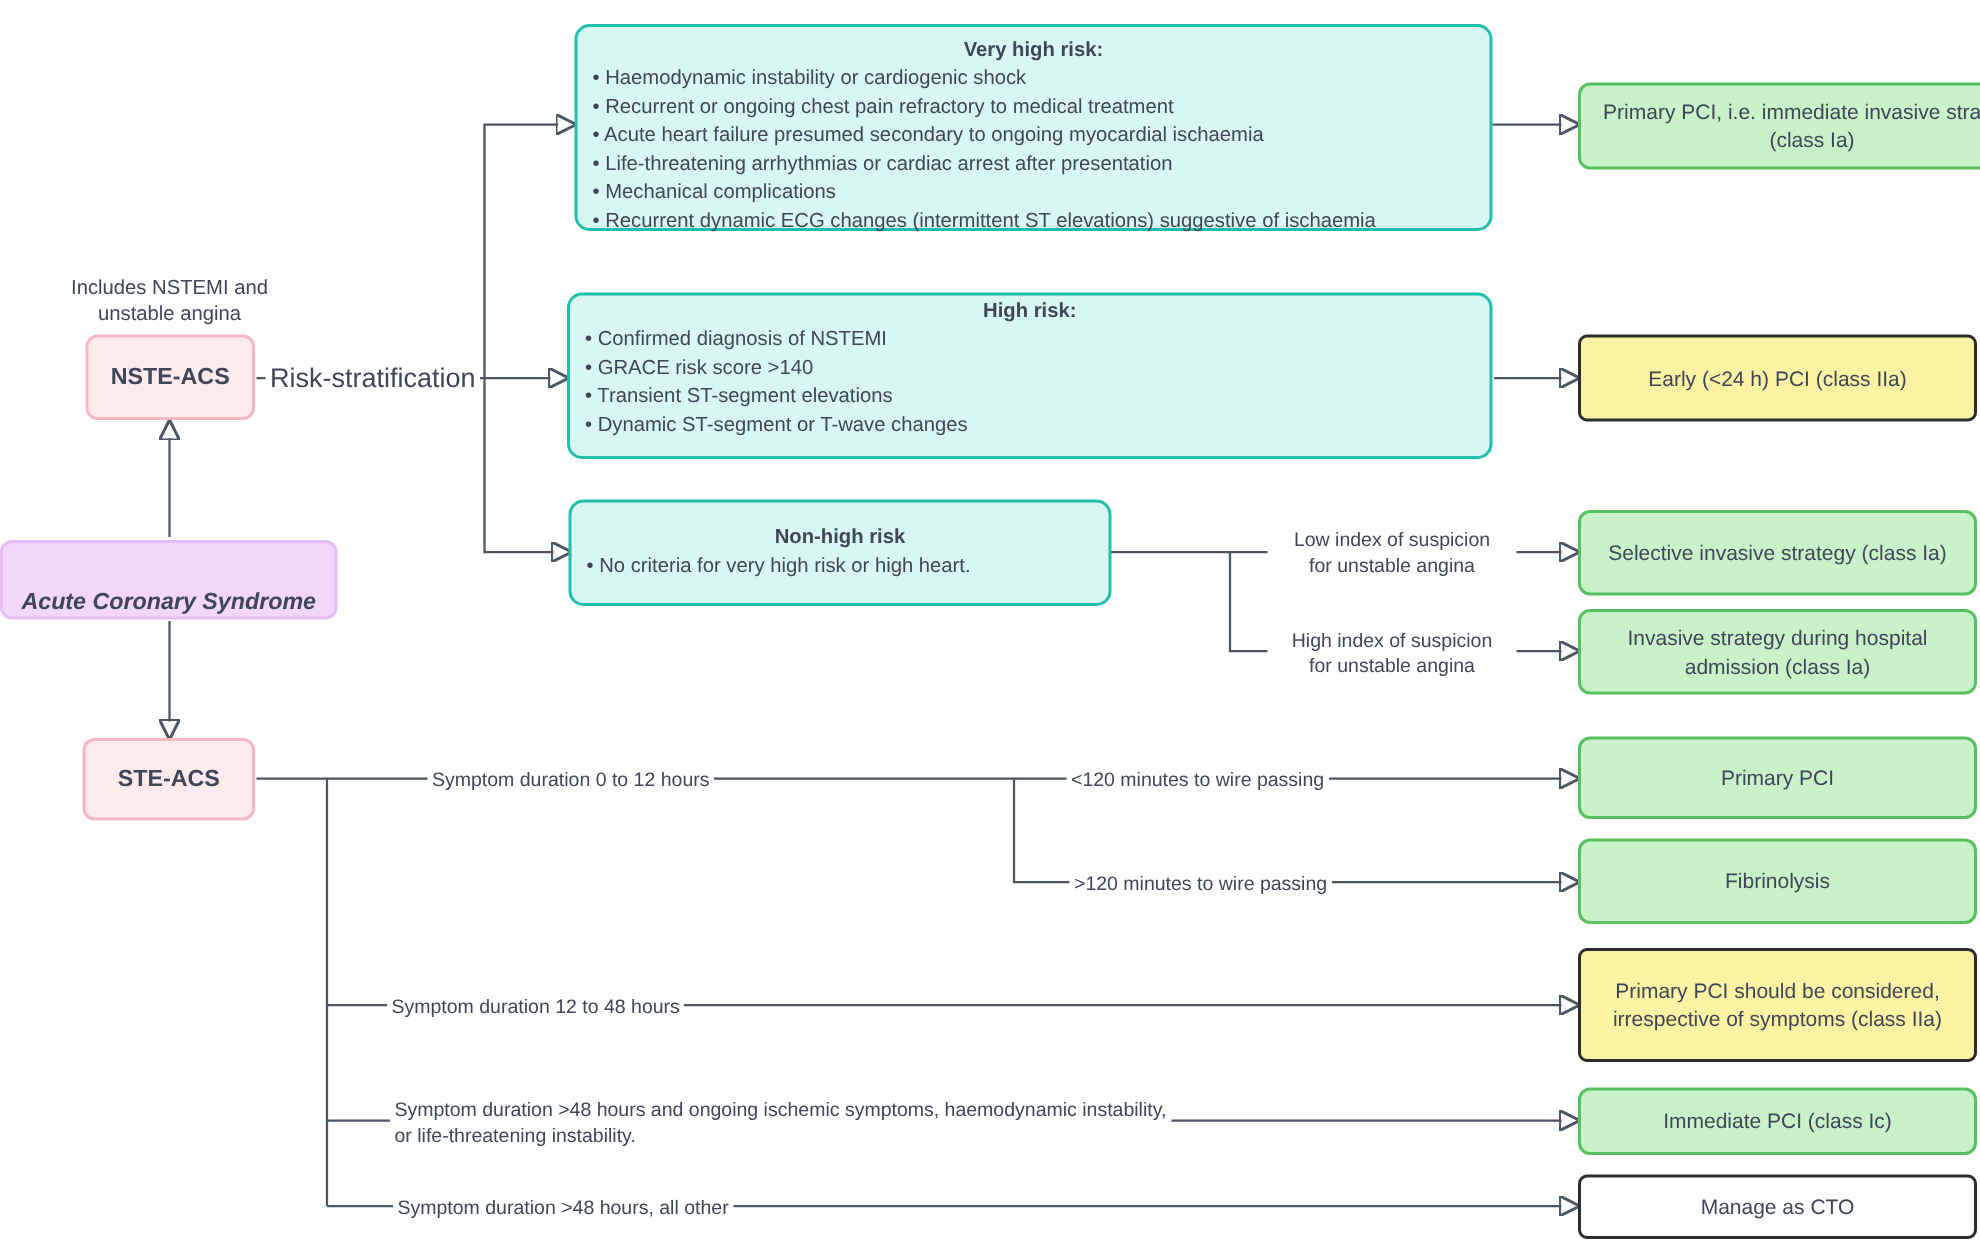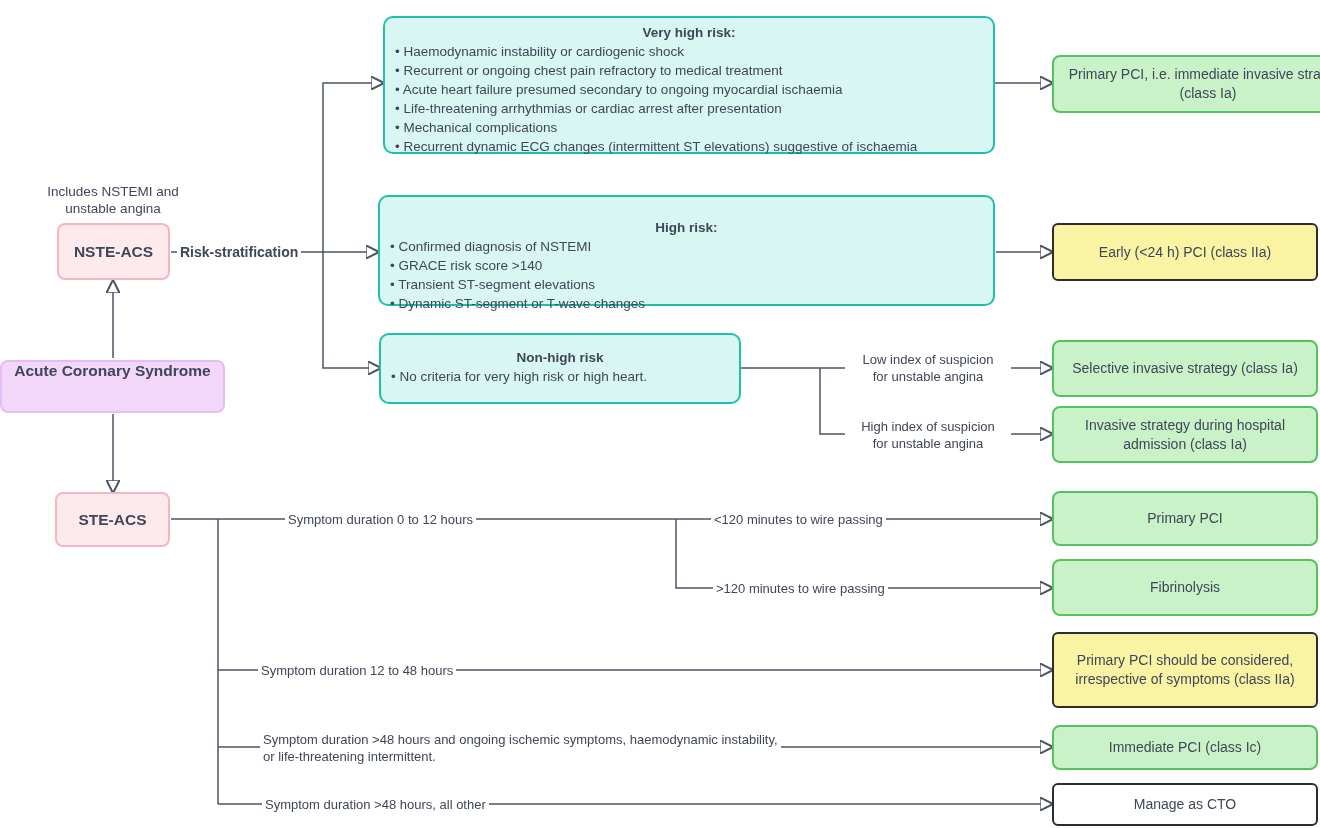--- a/index.html
+++ b/index.html
@@ -21,25 +21,25 @@
   .teal-box{background:var(--teal-fill);border:2px solid var(--teal-border);border-radius:10px;padding:5px 10px 4px 10px;}
   .teal-title{font-weight:bold;font-size:13.5px;line-height:19px;text-align:center;}
   .bullet{font-size:13.5px;line-height:19px;text-align:left;}
   .outcome{display:flex;align-items:center;justify-content:center;text-align:center;
     font-size:14px;line-height:19px;padding:4px 14px;}
   .outcome.green{background:var(--green-fill);border:2px solid var(--green-border);border-radius:8px;}
   .outcome.yellow{background:var(--yellow-fill);border:2px solid var(--dark-border);border-radius:6px;}
   .outcome.white{background:var(--white-fill);border:2px solid var(--dark-border);border-radius:6px;}
   .entity{display:flex;align-items:center;justify-content:center;font-weight:bold;font-size:15.5px;
     background:var(--pink-fill);border:2px solid var(--pink-border);border-radius:8px;}
-  .acs-box{display:flex;align-items:flex-start;justify-content:center;font-weight:bold;font-size:15.5px;
-    background:var(--purple-fill);border:2px solid var(--purple-border);border-radius:8px;}
+  .acs-box{display:flex;align-items:flex-end;justify-content:center;font-weight:bold;font-size:15.5px;
+    background:var(--purple-fill);border:2px solid var(--purple-border);border-radius:8px;font-style:italic;}
   .edge-label{position:absolute;z-index:3;background:#fff;font-size:13px;line-height:17px;
     white-space:nowrap;padding:0 3px;}
-  .edge-label.bold{font-weight:bold;font-size:14px;}
+  .edge-label.bold{font-weight:normal;font-size:18px;}
   .edge-label.center{text-align:center;}
   .note-text{position:absolute;z-index:2;font-size:13.5px;line-height:17px;text-align:center;}
 </style>
 </head>
 <body>
 
 <div class="canvas">
 
   <svg class="wires" width="1320" height="828" aria-hidden="true">
     <defs>
@@ -85,21 +85,21 @@
     <div class="bullet">• Acute heart failure presumed secondary to ongoing myocardial ischaemia</div>
     <div class="bullet">• Life-threatening arrhythmias or cardiac arrest after presentation</div>
     <div class="bullet">• Mechanical complications</div>
     <div class="bullet">• Recurrent dynamic ECG changes (intermittent ST elevations) suggestive of ischaemia</div>
   </div>
 
   <div class="node entity" style="left:55px;top:492px;width:115px;height:55px;">
     <span>STE-ACS</span>
   </div>
 
-  <div class="node teal-box" style="left:378px;top:195px;width:617px;height:111px;padding-top:21px;">
+  <div class="node teal-box" style="left:378px;top:195px;width:617px;height:111px;padding-top:0;">
     <div class="teal-title">High risk:</div>
     <div class="bullet">• Confirmed diagnosis of NSTEMI</div>
     <div class="bullet">• GRACE risk score &gt;140</div>
     <div class="bullet">• Transient ST-segment elevations</div>
     <div class="bullet">• Dynamic ST-segment or T-wave changes</div>
   </div>
 
   <div class="node teal-box" style="left:379px;top:333px;width:362px;height:71px;padding-top:13px;">
     <div class="teal-title">Non-high risk</div>
     <div class="bullet">• No criteria for very high risk or high heart.</div>
@@ -148,18 +148,18 @@
   <div class="edge-label" style="left:285px;top:511px;"><span>Symptom duration 0 to 12 hours</span></div>
 
   <div class="edge-label" style="left:711px;top:511px;"><span>&lt;120 minutes to wire passing</span></div>
 
   <div class="edge-label" style="left:713px;top:580px;"><span>&gt;120 minutes to wire passing</span></div>
 
   <div class="edge-label" style="left:258px;top:662px;"><span>Symptom duration 12 to 48 hours</span></div>
 
   <div class="edge-label" style="left:260px;top:731px;">
     <span style="display:block;">Symptom duration &gt;48 hours and ongoing ischemic symptoms, haemodynamic instability,</span>
-    <span style="display:block;">or life-threatening intermittent.</span>
+    <span style="display:block;">or life-threatening instability.</span>
   </div>
 
   <div class="edge-label" style="left:262px;top:796px;"><span>Symptom duration &gt;48 hours, all other</span></div>
 
 </div>
 
 </body></html>

